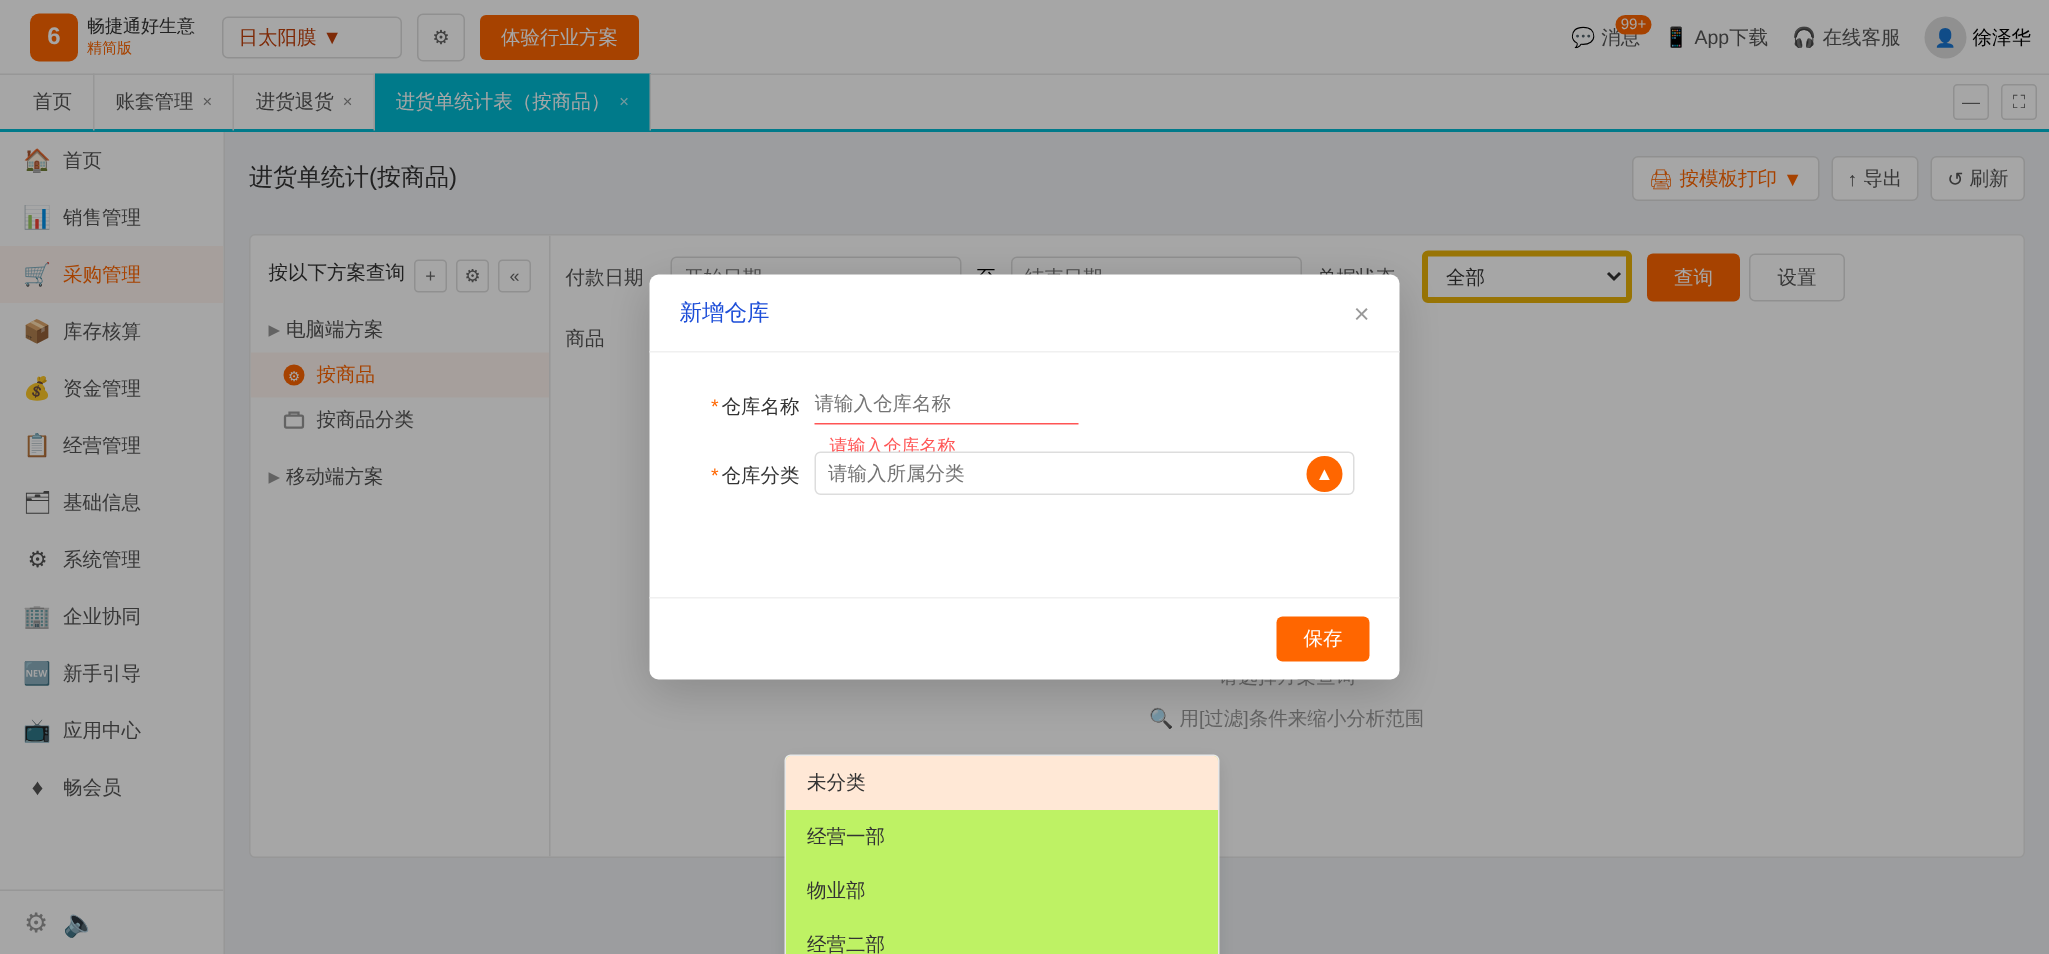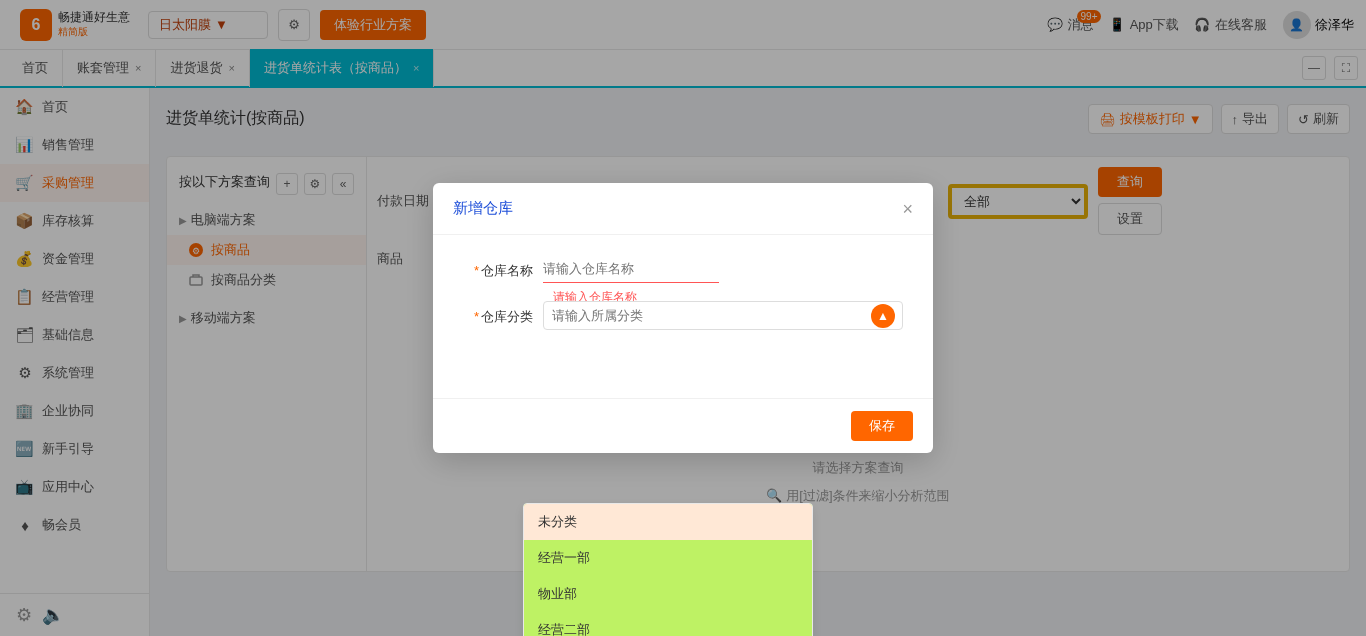--- a/index.html
+++ b/index.html
@@ -177,21 +177,21 @@
     }
     .filter-dots { color: #999; font-size: 18px; cursor: pointer; }
     .btn-query {
       background: #f60; color: #fff; border: none; border-radius: 4px;
       padding: 6px 18px; cursor: pointer; font-size: 13px;
     }
     .btn-settings {
       border: 1px solid #ddd; background: #fff; border-radius: 4px;
       padding: 6px 18px; cursor: pointer; font-size: 13px; color: #555;
     }
-    .query-btns { display: flex; flex-direction: column; gap: 6px; }
+    .query-btns { display: flex; flex-direction: row; gap: 6px; }
 
     
     .empty-state {
       flex: 1; display: flex; flex-direction: column; align-items: center;
       justify-content: center; gap: 10px; padding-top: 30px;
     }
     .empty-hint { color: #999; font-size: 13px; }
 
     
     .overlay {

